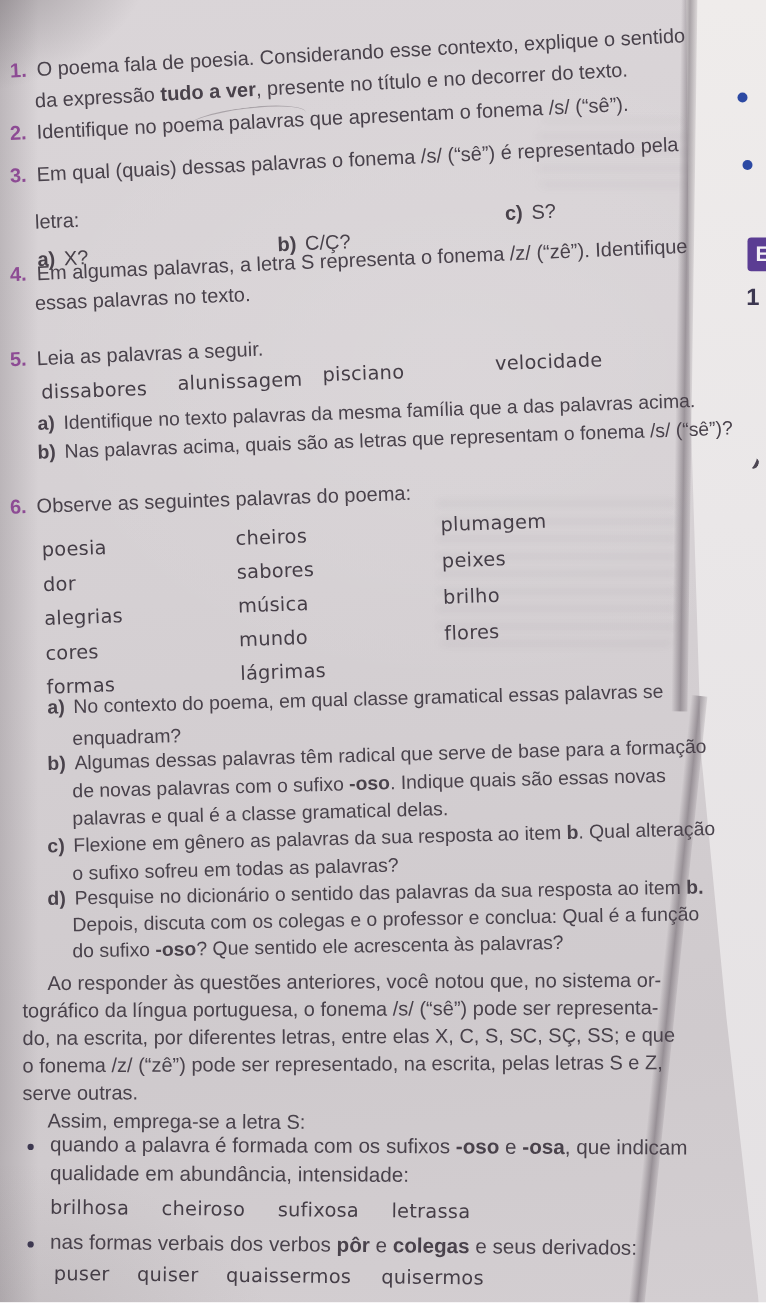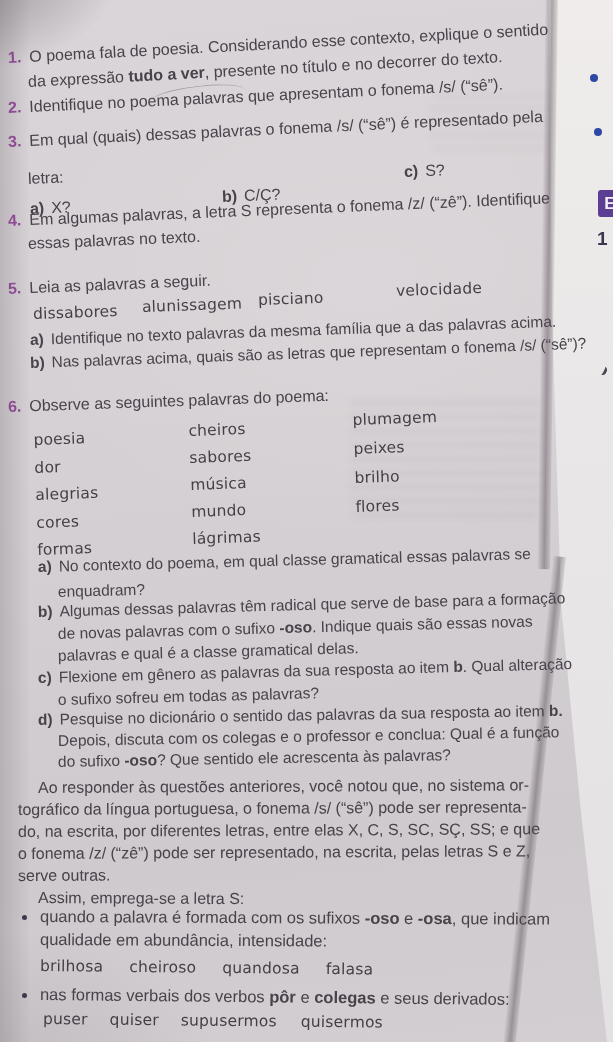--- a/index.html
+++ b/index.html
@@ -133,27 +133,27 @@
   <div class="ln rH" style="left:18px;top:800px">tográfico da língua portuguesa, o fonema /s/ (“sê”) pode ser representa-</div>
   <div class="ln rH" style="left:18px;top:822px">do, na escrita, por diferentes letras, entre elas X, C, S, SC, SÇ, SS; e que</div>
   <div class="ln rH" style="left:18px;top:844px">o fonema /z/ (“zê”) pode ser representado, na escrita, pelas letras S e Z,</div>
   <div class="ln rH" style="left:18px;top:866px">serve outras.</div>
   <div class="ln rI" style="left:38px;top:888px">Assim, emprega-se a letra S:</div>
 
   <span class="dot" style="left:22px;top:915px"></span>
   <div class="ln rI big" style="left:40px;top:907px"><span>quando a palavra é formada com os sufixos </span><b>-oso</b><span> e </span><b>-osa</b><span>, que indicam</span></div>
   <div class="ln rI big" style="left:40px;top:930px">qualidade em abundância, intensidade:</div>
   <div class="ln rJ school" style="left:40px;top:957px">
-    <span><span>brilho</span><b>sa</b></span><span class="gap" style="width:26px"></span><span><span>cheiro</span><b>so</b></span><span class="gap" style="width:26px"></span><span><span>quando</span><b>sa</b></span><span class="gap" style="width:26px"></span><span><span>fala</span><b>sa</b></span>
+    <span><span>brilho</span><b>sa</b></span><span class="gap" style="width:26px"></span><span><span>cheiro</span><b>so</b></span><span class="gap" style="width:26px"></span><span><span>sufixo</span><b>sa</b></span><span class="gap" style="width:26px"></span><span><span>letras</span><b>sa</b></span>
   </div>
 
   <span class="dot" style="left:22px;top:993px"></span>
   <div class="ln rJ big" style="left:40px;top:985px"><span>nas formas verbais dos verbos </span><b>pôr</b><span> e </span><b>colegas</b><span> e seus derivados:</span></div>
   <div class="ln rJ school" style="left:43px;top:1010px">
-    <span><span>pu</span><b>s</b><span>er</span></span><span class="gap" style="width:22px"></span><span><span>qui</span><b>s</b><span>er</span></span><span class="gap" style="width:22px"></span><span><span>supu</span><b>s</b><span>ermos</span></span><span class="gap" style="width:24px"></span><span><span>qui</span><b>s</b><span>ermos</span></span>
+    <span><span>pu</span><b>s</b><span>er</span></span><span class="gap" style="width:22px"></span><span><span>qui</span><b>s</b><span>er</span></span><span class="gap" style="width:22px"></span><span><span>quais</span><b>s</b><span>ermos</span></span><span class="gap" style="width:24px"></span><span><span>qui</span><b>s</b><span>ermos</span></span>
   </div>
 
   <div class="edge" id="edge1"></div>
   <div class="edge" id="edge2"></div>
   <span class="blue-dot" style="left:590px;top:74px"></span>
   <span class="blue-dot" style="left:594px;top:128px"></span>
   <div id="badge">E</div>
   <div id="pgnum">1</div>
   <span id="stray-mark"></span>
 

